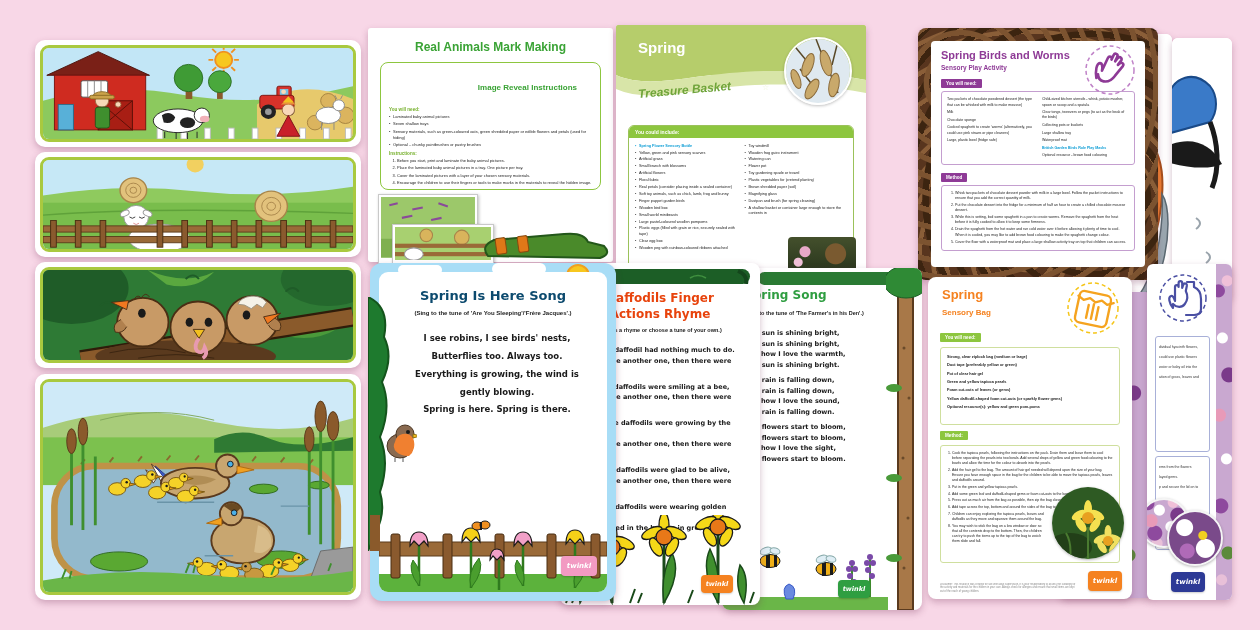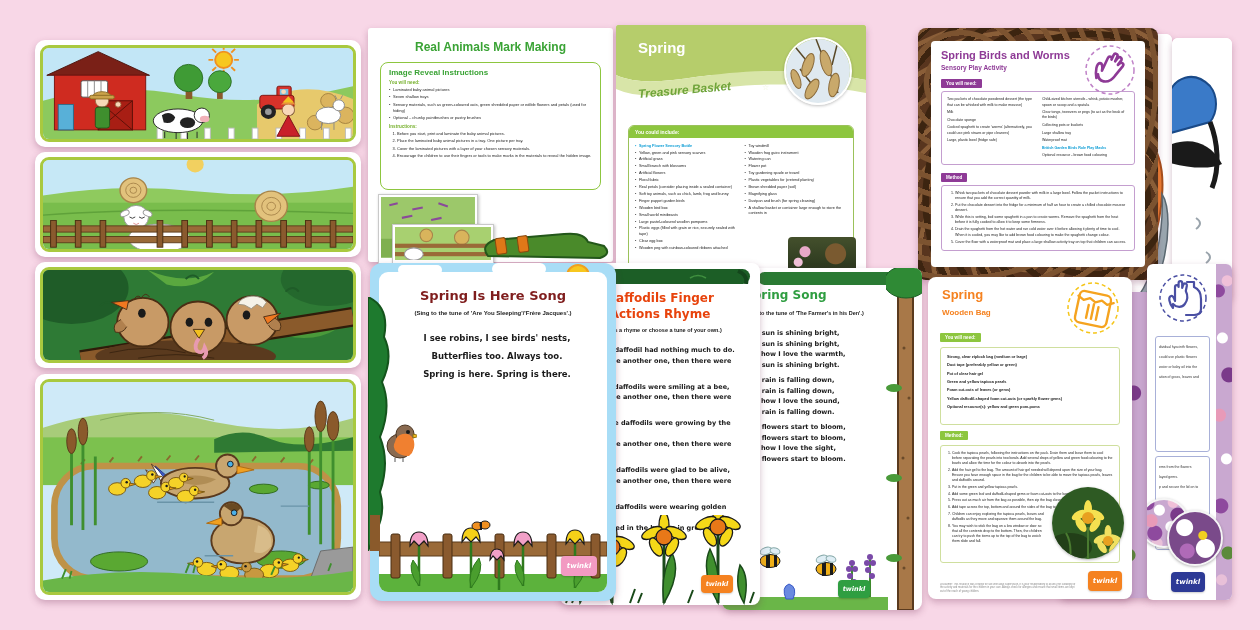--- a/index.html
+++ b/index.html
@@ -17,21 +17,21 @@
   ul{list-style:none;padding:0;}
   ul.bullets>li{position:relative;padding-left:4px;margin:1.6px 0;}
   ul.bullets>li::before{content:"•";position:absolute;left:0;top:0;}
   ul.plain>li{margin:2.4px 0;}
   .link{color:#0c9dd5;font-weight:bold;text-decoration:none;cursor:pointer;}
   .gap{height:5px;}
   
   #doc-mark{left:368px;top:28px;width:245px;height:234px;z-index:1;border-radius:3px;}
   #doc-mark .t{position:absolute;top:12px;left:0;right:0;text-align:center;font-size:12px;font-weight:bold;color:#3aa335;}
   #doc-mark .box{position:absolute;left:12px;right:12px;top:34px;height:128px;border:1.5px solid #8dc63f;border-radius:8px;padding:5px 8px;box-sizing:border-box;}
-  #doc-mark h3{margin:0;font-size:8px;color:#3aa335;}
+  #doc-mark h3{margin:15px;font-size:8px;color:#3aa335;text-align:right;}
   #doc-mark .lbl{font-size:4.6px;font-weight:bold;color:#76b02c;margin:3px 0 1px;}
   #doc-mark ul.bullets,#doc-mark ol{font-size:4px;line-height:1.5;color:#222;}
   #doc-mark ol{padding-left:8px;}
   #doc-mark ol li{margin:1.4px 0;}
   .thumb{position:absolute;background:#fff;border:1px solid #c9c9c9;padding:2px;box-shadow:1px 1px 3px rgba(0,0,0,.25);}
   
   #doc-treasure{left:616px;top:25px;width:250px;height:256px;z-index:1;border-radius:3px;overflow:hidden;}
   #doc-treasure .hdr{position:absolute;top:0;left:0;right:0;height:96px;overflow:hidden;}
   #doc-treasure .hdr svg{width:100%;height:100%;}
   #doc-treasure .spring{position:absolute;left:22px;top:14px;font-size:15px;font-weight:bold;color:#fff;}
@@ -61,21 +61,21 @@
   #doc-worms .needbox{display:flex;gap:8px;}
   #doc-worms .needbox ul{flex:1;}
   #doc-worms ol{padding-left:8px;}
   #doc-worms ol li{margin:1.8px 0;}
   
   #card-robin{left:1110px;top:34px;width:62px;height:268px;z-index:0;border-radius:6px;overflow:hidden;}
   #card-bluetit{left:1172px;top:38px;width:60px;height:262px;z-index:0;border-radius:6px;overflow:hidden;}
   
   #card-song1{left:370px;top:263px;width:246px;height:338px;z-index:6;background:#a8ddf6;border-radius:12px;padding:9px;box-sizing:border-box;}
   #card-song1 .inner{position:relative;background:#fff;border-radius:9px;width:100%;height:100%;overflow:hidden;}
-  #card-song1 .t{position:absolute;top:16px;left:0;right:0;text-align:center;font-size:13px;font-weight:bold;color:#7f1d1d;font-family:"DejaVu Sans",sans-serif;}
+  #card-song1 .t{position:absolute;top:16px;left:0;right:0;text-align:center;font-size:13px;font-weight:bold;color:#0c4a6e;font-family:"DejaVu Sans",sans-serif;}
   #card-song1 .st{position:absolute;top:38px;left:0;right:0;text-align:center;font-size:6px;font-weight:bold;color:#222;}
   #card-song1 .lyr{position:absolute;top:58px;left:30px;right:22px;text-align:center;font-size:8.5px;font-weight:600;line-height:2.1;font-family:"DejaVu Sans",sans-serif;}
   .cloud{position:absolute;background:#fff;border-radius:20px;}
   #sun1{position:absolute;right:26px;top:1px;width:24px;height:24px;border-radius:50%;background:#f7c71f;border:2px solid #f0a020;box-sizing:border-box;}
   
   #card-daff{left:560px;top:263px;width:200px;height:342px;z-index:5;border-radius:8px;overflow:hidden;}
   .branch{position:absolute;background:#1c5e26;border-radius:8px;}
   #card-daff .t{position:absolute;top:28px;left:0;right:0;text-align:center;font-size:12px;line-height:1.3;font-weight:bold;color:#e8430c;font-family:"DejaVu Sans",sans-serif;}
   #card-daff .st{position:absolute;top:64px;left:0;right:0;text-align:center;font-size:5.5px;font-weight:bold;}
   #card-daff .lyr{position:absolute;top:82px;left:18px;right:14px;font-size:6.5px;font-weight:600;line-height:1.62;font-family:"DejaVu Sans",sans-serif;}
@@ -797,20 +797,21 @@
   <div class="doc" id="card-song1">
     <div class="cloud" style="left:28px;top:2px;width:44px;height:10px;"></div>
     <div class="cloud" style="left:122px;top:0;width:54px;height:12px;"></div>
     <div id="sun1"></div>
     <div class="inner">
       <div class="t">Spring Is Here Song</div>
       <div class="st">(Sing to the tune of 'Are You Sleeping'/'Frère Jacques'.)</div>
       <div class="lyr">
           <div>I see robins, I see birds' nests,</div>
           <div>Butterflies too. Always too.</div>
+          <div>Everything is growing, the wind is gently blowing.</div>
           <div>Spring is here. Spring is there.</div>
         </div>
       <svg style="position:absolute;left:4px;top:148px;" width="34" height="42" viewBox="0 0 34 42">
         <ellipse cx="17" cy="26" rx="13" ry="12" fill="#8a6a50" stroke="#4a3522"></ellipse>
         <circle cx="22" cy="14" r="9" fill="#8a6a50" stroke="#4a3522"></circle>
         <path d="M12,22 a10,10 0 0 1 18,-4 a12,14 0 0 1 -4,18 a14,10 0 0 1 -14,-14 Z" fill="#f08030"></path>
         <circle cx="25" cy="12" r="2" fill="#1a1a1a"></circle>
           <polygon points="30,14 37,16 30,18" fill="#f2c020" stroke="#8a6a10"></polygon>
         <line x1="12" y1="38" x2="12" y2="42" stroke="#555"></line>
           <line x1="20" y1="38" x2="20" y2="42" stroke="#555"></line>
@@ -850,21 +851,21 @@
       <div class="twinkl" style="right:10px;bottom:16px;width:36px;height:20px;background:#f29ac2;font-size:7px;">twinkl</div>
     </div>
     <svg style="position:absolute;left:-2px;top:34px;" width="28" height="254" viewBox="0 0 28 254" preserveAspectRatio="none">
       <path d="M0,0 Q22,10 16,40 Q26,60 14,85 Q24,110 12,140 Q22,165 12,195 Q18,215 8,235 L0,254 Z" fill="#1e7a2e" stroke="#14541c" stroke-width="2"></path>
       <rect x="2" y="218" width="10" height="36" fill="#8a5a2b"></rect>
     </svg>
   </div>
 
   <div class="doc" id="doc-bag">
     <div class="t">Spring</div>
-    <div class="st">Wooden Bag</div>
+    <div class="st">Sensory Bag</div>
     <svg style="position:absolute;right:8px;top:2px;" width="62" height="58" viewBox="0 0 62 58">
       <circle cx="31" cy="29" r="25" fill="none" stroke="#f5c518" stroke-width="1.5" stroke-dasharray="4 3"></circle>
       <g fill="none" stroke="#f5a31f" stroke-width="2.4" stroke-linecap="round" stroke-linejoin="round">
         <rect x="15" y="14" width="32" height="32" rx="5" transform="rotate(12 31 30)"></rect>
         <path d="M14,20 l6,3 6,-3 6,3 6,-3 6,3 6,-3" transform="rotate(12 31 30)"></path>
         <path d="M26,40 V27 M31,40 V25 M36,40 V27" transform="rotate(12 31 30)"></path>
       </g>
     </svg>
     <div class="gbar" style="left:12px;top:56px;">You will need:</div>
     <div class="needbox">

